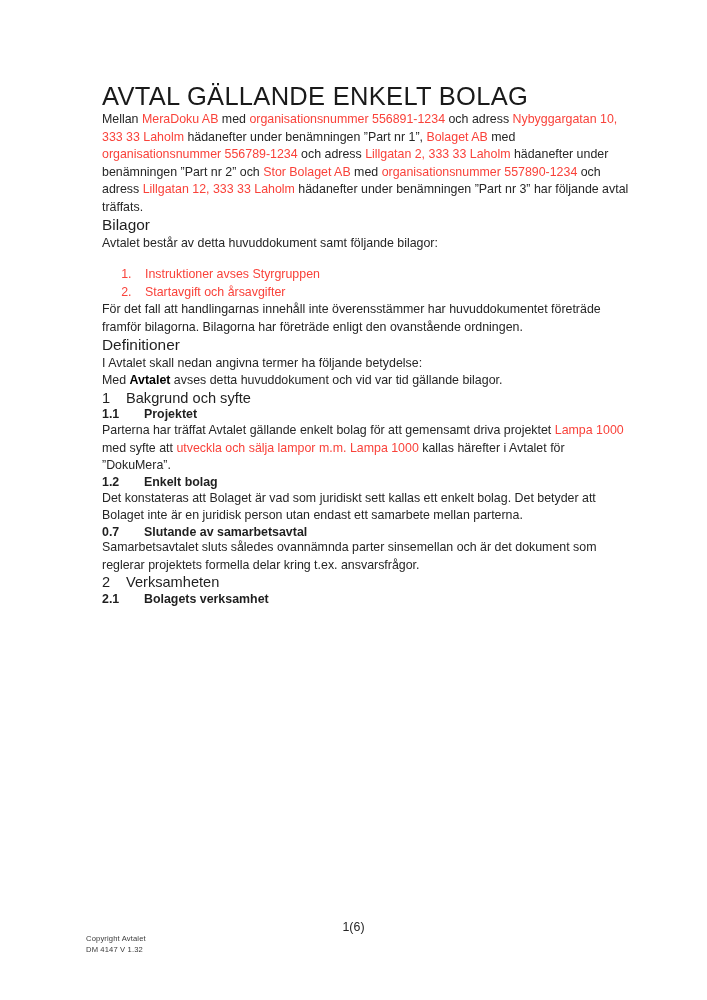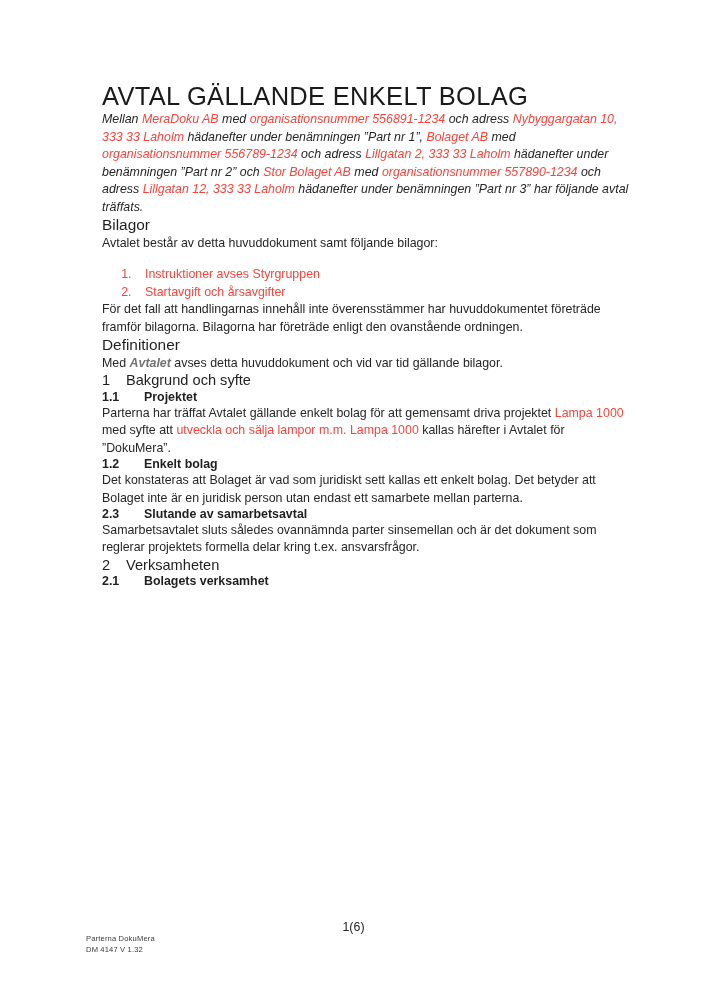--- a/index.html
+++ b/index.html
@@ -39,23 +39,23 @@
 
   
   p.body {
     font-size: 12.4px;
     line-height: 17.5px;
     margin: 0;
     color: #262626;
     text-align: left;
   }
   .red { color: #f9423a; }
-  .bold { font-weight: 700; color: #737373; font-style: italic; }
-
-  .intro { margin-top: 13px; font-style: italic; }
+  .bold { font-weight: 700; color: #000000; }
+
+  .intro { margin-top: 13px; }
 
   
   h2.plain-heading {
     font-size: 15.4px;
     font-weight: 400;
     color: #1f1f1f;
     margin: 0;
     line-height: 1.2;
   }
   .h2-bilagor { margin-top: 38px; }
@@ -150,57 +150,58 @@
     <p class="body after-h2">Avtalet består av detta huvuddokument samt följande bilagor:</p>
 
     <ol class="red-list">
       <li><span>Instruktioner avses Styrgruppen</span></li>
       <li><span>Startavgift och årsavgifter</span></li>
     </ol>
 
     <p class="body para-gap-lg">För det fall att handlingarnas innehåll inte överensstämmer har huvuddokumentet företräde framför bilagorna. Bilagorna har företräde enligt den ovanstående ordningen.</p>
 
     <h2 class="plain-heading h2-definitioner">Definitioner</h2>
+    <p class="body after-h2">I Avtalet skall nedan angivna termer ha följande betydelse:</p>
     <p class="body para-gap-md"><span>Med </span><span class="bold">Avtalet</span><span> avses detta huvuddokument och vid var tid gällande bilagor.</span></p>
 
     <h3 class="sec-heading h3-sec1">
         <span class="num">1</span>
         <span>Bakgrund och syfte</span>
       </h3>
 
     <h4 class="sub-heading h4-gap-first">
         <span class="num">1.1</span>
         <span>Projektet</span>
       </h4>
     <p class="body after-h4"><span>Parterna har träffat Avtalet gällande enkelt bolag för att gemensamt driva projektet </span><span class="red">Lampa 1000</span><span> med syfte att </span><span class="red">utveckla och sälja lampor m.m. Lampa 1000</span><span> kallas härefter i Avtalet för ”DokuMera”.</span></p>
 
     <h4 class="sub-heading h4-gap">
         <span class="num">1.2</span>
         <span>Enkelt bolag</span>
       </h4>
     <p class="body after-h4">Det konstateras att Bolaget är vad som juridiskt sett kallas ett enkelt bolag. Det betyder att Bolaget inte är en juridisk person utan endast ett samarbete mellan parterna.</p>
 
     <h4 class="sub-heading h4-gap">
-        <span class="num">2.3</span>
+        <span class="num">0.7</span>
         <span>Slutande av samarbetsavtal</span>
       </h4>
     <p class="body after-h4">Samarbetsavtalet sluts således ovannämnda parter sinsemellan och är det dokument som reglerar projektets formella delar kring t.ex. ansvarsfrågor.</p>
 
     <h3 class="sec-heading h3-sec2">
         <span class="num">2</span>
         <span>Verksamheten</span>
       </h3>
 
     <h4 class="sub-heading h4-gap-first">
         <span class="num">2.1</span>
         <span>Bolagets verksamhet</span>
       </h4>
 
   </div>
 
   <div class="page-number">1(6)</div>
 
   <div class="footer-note">
-    <div>Parterna DokuMera</div>
+    <div>Copyright Avtalet</div>
     <div>DM 4147 V 1.32</div>
   </div>
 
 </div>
 
 </body></html>

